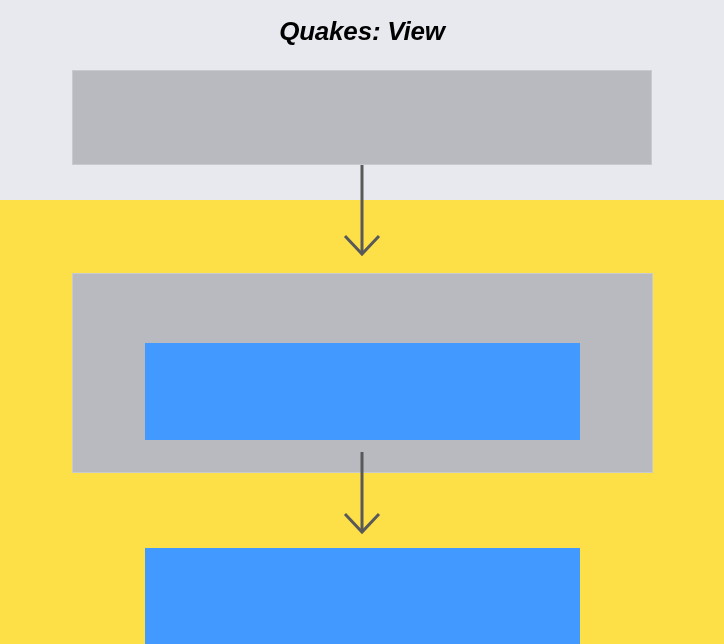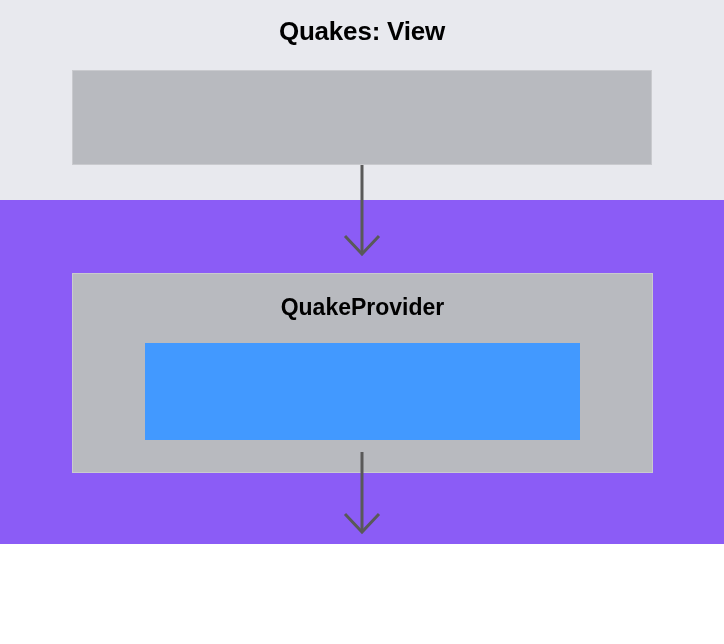--- a/index.html
+++ b/index.html
@@ -7,23 +7,24 @@
     margin: 0;
     padding: 0;
     background: #ffffff;
   }
   body {
     font-family: "Liberation Sans", sans-serif;
   }
   #canvas {
     position: relative;
     width: 724px;
-    height: 544px;
-    background: #8b5cf6;
+    height: 644px;
+    background: #fde047;
     overflow: hidden;
+    font-style: italic;
   }
 
   
   .band {
     position: absolute;
     left: 0;
     top: 0;
     width: 724px;
     height: 200px;
     background: #e8e9ee;
@@ -139,21 +140,20 @@
   <div class="title title-view">Quakes: View</div>
 
   <div class="box box-gray gray-view-panel"></div>
 
   <svg class="arrow arrow-1" width="64" height="100">
     <line x1="32" y1="5" x2="32" y2="94"></line>
     <polyline points="15,76 32,94 49,76"></polyline>
   </svg>
 
   <div class="box box-gray gray-provider"></div>
-  <div class="label-provider">QuakeProvider</div>
 
   <div class="box box-blue blue-provider-inner"></div>
 
   <svg class="arrow arrow-2" width="64" height="92">
     <line x1="32" y1="4" x2="32" y2="84"></line>
     <polyline points="15,66 32,84 49,66"></polyline>
   </svg>
 
   <div class="box box-blue blue-client"></div>
 

